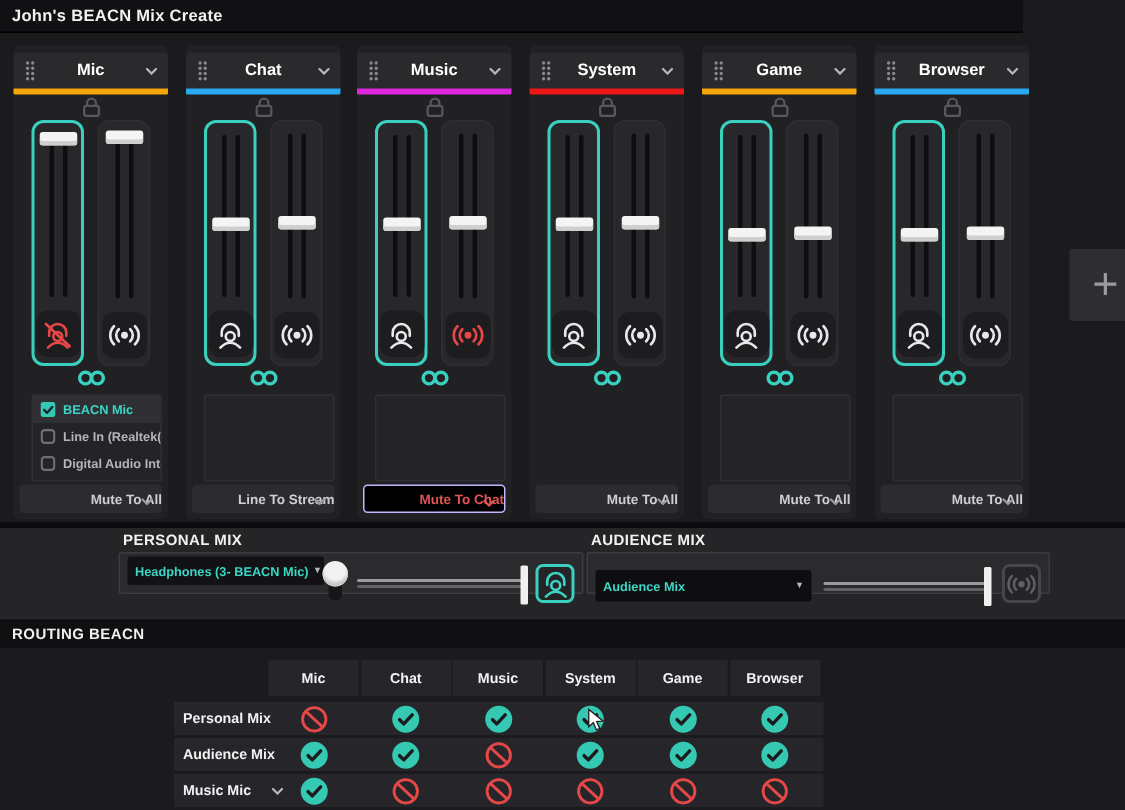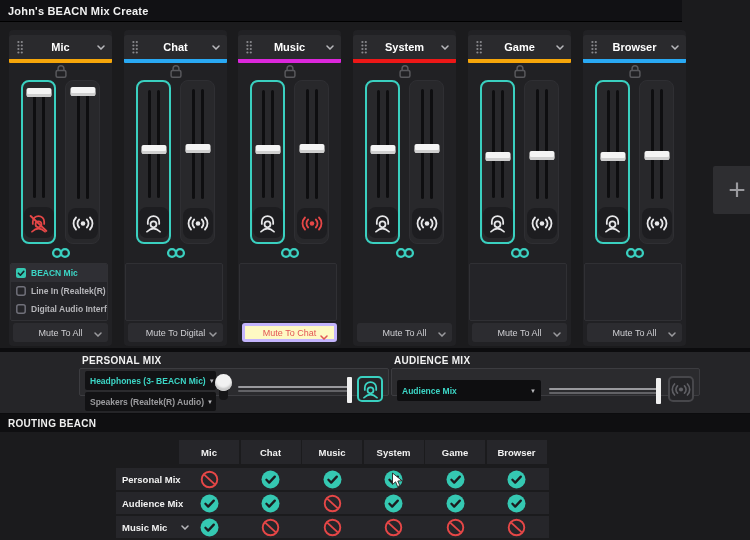--- a/index.html
+++ b/index.html
@@ -26,32 +26,32 @@
     border-radius:8px;box-sizing:border-box}
   .fader.selected{border:2px solid #3ad0c0}
   .groove{position:absolute;top:8px;bottom:44px;width:3px;background:#0e0e10;border-radius:2px}
   .g1{left:calc(50% - 6px)}.g2{left:calc(50% + 3px)}
   .handle{position:absolute;left:50%;transform:translateX(-50%);width:25px;height:9px;background:#f4f4f4;
     border-radius:2px;box-shadow:inset 0 -3px 0 #cfcfcf;cursor:grab}
   .mutebtn{position:absolute;left:50%;transform:translateX(-50%);bottom:4px;width:30px;height:31px;
     background:#1d1d20;border:none;border-radius:8px;display:flex;align-items:center;justify-content:center;
     padding:0;cursor:pointer}
   .link{position:absolute;top:215px;left:50%;transform:translateX(-50%);cursor:pointer}
-  .devlist{position:absolute;left:1px;right:4px;top:233px;height:56px;background:#242428;
+  .devlist{position:absolute;left:12px;right:4px;top:233px;height:56px;background:#242428;
     border:1px solid #303034;border-radius:2px;overflow:hidden}
   .devrow{height:18px;display:flex;align-items:center;padding:0 5px;gap:5px;
     font-size:8.5px;font-weight:700;color:#b5b5b9;white-space:nowrap;cursor:pointer}
   .devrow.selected{background:#2f2f34;color:#3cd6c6}
   .devrow.plain{background:#2b2b2e;color:#cdcdd1}
   .devrow svg{flex:0 0 auto}
   .mutedrop{position:absolute;left:4px;right:4px;top:293px;height:19px;background:#2c2c30;border-radius:3px;
-    display:flex;align-items:center;justify-content:center;font-size:9px;font-weight:400;color:#cfcfd3;
+    display:flex;align-items:center;justify-content:flex-end;font-size:9px;font-weight:700;color:#cfcfd3;
     box-sizing:border-box;cursor:pointer}
   .mutedrop .mchev{position:absolute;right:6px;top:6px}
-  .mutedrop.active{background:#fef9c3;border:3px solid #c4b5fd;color:#e25555}
+  .mutedrop.active{background:#000000;border:1px solid #c4b5fd;color:#e25555}
   
   .add-btn{position:absolute;left:713px;top:166px;width:48px;height:48px;background:#2e2e31;border:none;
     border-radius:2px;color:#9a9a9e;font-size:30px;font-weight:400;line-height:44px;text-align:center;
     font-family:"Liberation Sans",sans-serif;cursor:pointer;padding:0}
   
   .mix-divider{position:absolute;left:0;top:348px;width:750px;height:4px;background:#0c0c0e}
   .mix-bar{position:absolute;left:0;top:352px;width:750px;height:62px;background:#252528;
     border-bottom:1px solid #0c0c0e;box-sizing:border-box}
   .mix-label{position:absolute;top:3px;font-size:10px;font-weight:700;color:#f2f2f2;letter-spacing:.3px}
   .panel{position:absolute;top:16px;height:28px;background:#2b2b2e;border:1px solid #3c3c40;border-radius:2px;
@@ -229,21 +229,21 @@
       <path d="M19,2 A8.5,8.5 0 0 1 19,14" fill="none" stroke="#e8e8ea" stroke-width="1.8" stroke-linecap="round"></path>
           </svg>
         </button>
     </div>
       <span class="link"><svg width="22" height="12" viewBox="0 0 22 12">
       <circle cx="7" cy="6" r="3.9" fill="none" stroke="#3ad0c0" stroke-width="2.3"></circle>
       <circle cx="15" cy="6" r="3.9" fill="none" stroke="#3ad0c0" stroke-width="2.3"></circle>
         </svg></span>
       <div class="devlist"></div>
       <div class="mutedrop">
-        <span>Mute To Digital</span>
+        <span>Line To Stream</span>
         <span class="mchev"><svg width="8" height="5" viewBox="0 0 8 5">
             <path d="M1,1 L4,4 L7,1" stroke="#9a9a9e" stroke-width="1.5" fill="none" stroke-linecap="round"></path>
           </svg></span>
       </div>
     </div>
     <div class="strip" style="left:238px">
       <div class="strip-header">
         <span class="dots">
           <svg width="8" height="14" viewBox="0 0 8 14">
             <circle cx="2.4" cy="2" r="1.1" fill="#8a8a8e"></circle>
@@ -503,24 +503,20 @@
 
 <div class="mix-divider"></div>
 
 <div class="mix-bar">
   <span class="mix-label" style="left:82px">PERSONAL MIX</span>
   <span class="mix-label" style="left:394px">AUDIENCE MIX</span>
 
   <div class="panel" style="left:79px;width:310px">
     <div class="dd dd-teal" style="top:2px">
       <span>Headphones (3- BEACN Mic)</span>
-      <span class="tri">▼</span>
-    </div>
-    <div class="dd dd-gray" style="top:23px">
-      <span>Speakers (Realtek(R) Audio)</span>
       <span class="tri">▼</span>
     </div>
     <span class="knob-stem"></span>
     <span class="knob"></span>
     <span class="trackline t1" style="left:158px;top:17px;width:110px"></span>
     <span class="trackline t2" style="left:158px;top:21px;width:110px"></span>
     <span class="slider-bar" style="left:267px"></span>
     <span class="iconbox teal" id="personal-iconbox">
         <svg width="21" height="20" viewBox="0 0 24 22">
       <path d="M5.5,12 v-2.5 a6.5,6.5 0 0 1 13,0 V12" fill="none" stroke="#3cd6c6" stroke-width="2" stroke-linecap="round"></path>

